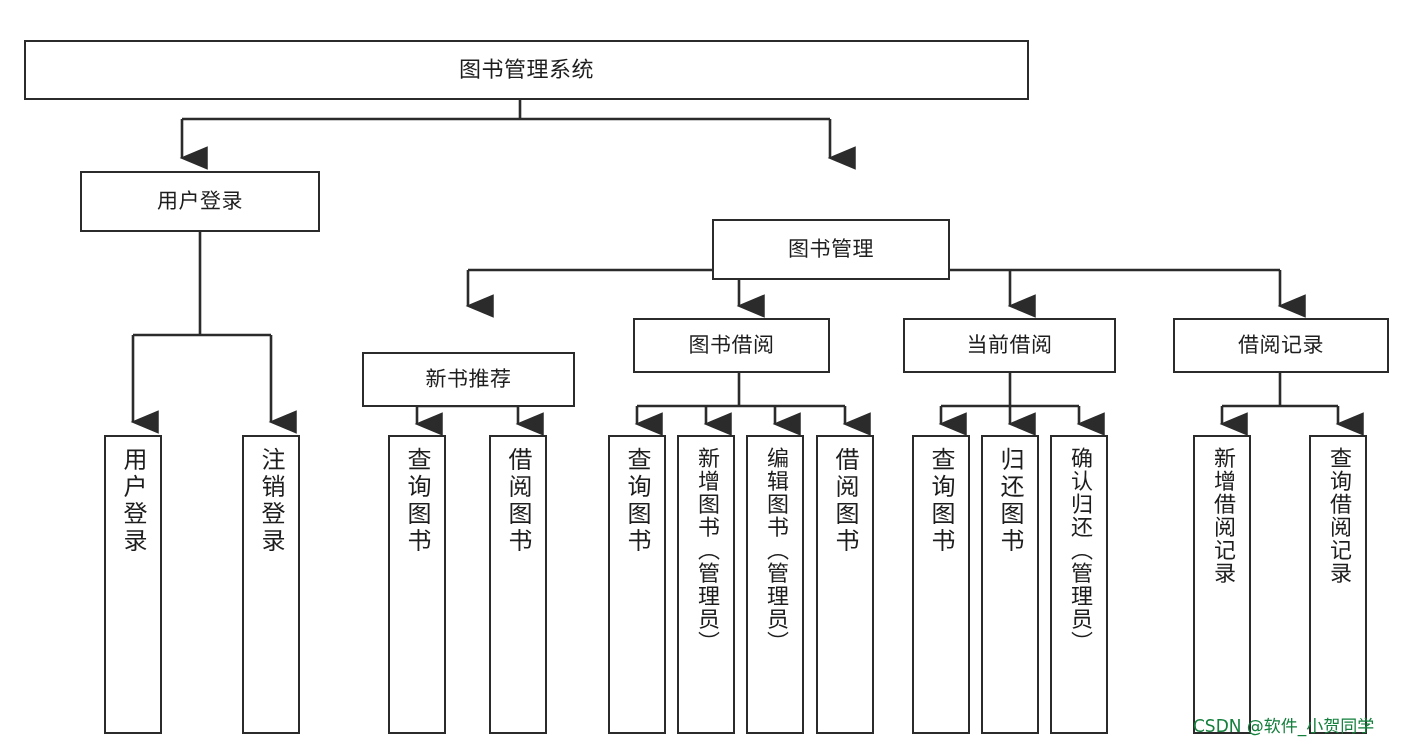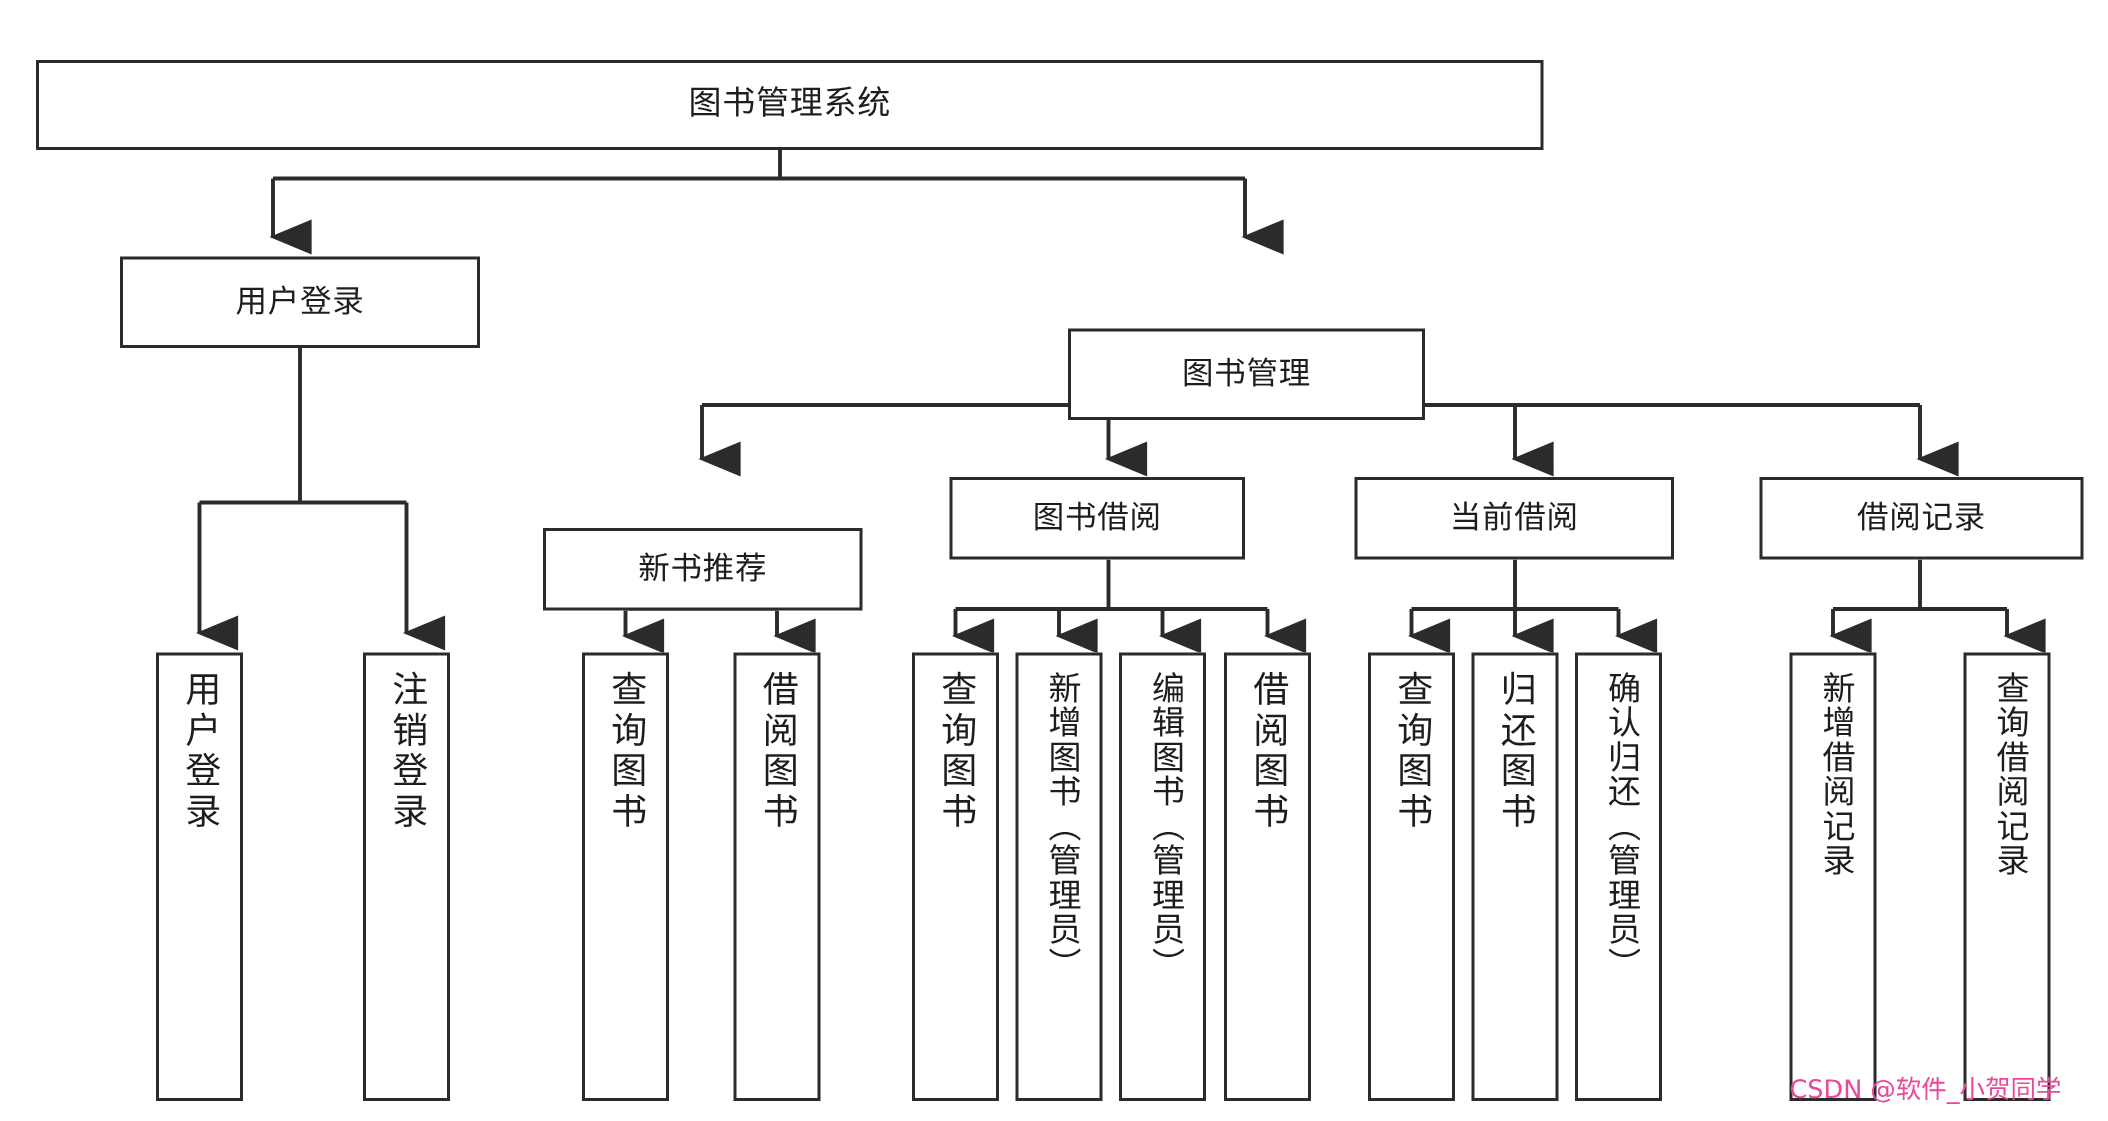--- a/index.html
+++ b/index.html
@@ -46,21 +46,21 @@
     letter-spacing:3px;
     line-height:1;
     white-space:nowrap;
   }
   .leaf.tall .lbl{font-size:22px;letter-spacing:1px;}
 
   .watermark{
     position:absolute;
     left:1193px;top:712px;
     font-size:17px;
-    color:#ec4899;
+    color:#15803d;
     white-space:nowrap;
     pointer-events:none;
   }
 </style>
 </head>
 <body>
 
 <div id="canvas">
 
   <svg class="connectors" viewBox="0 0 1405 747" xmlns="http://www.w3.org/2000/svg">

